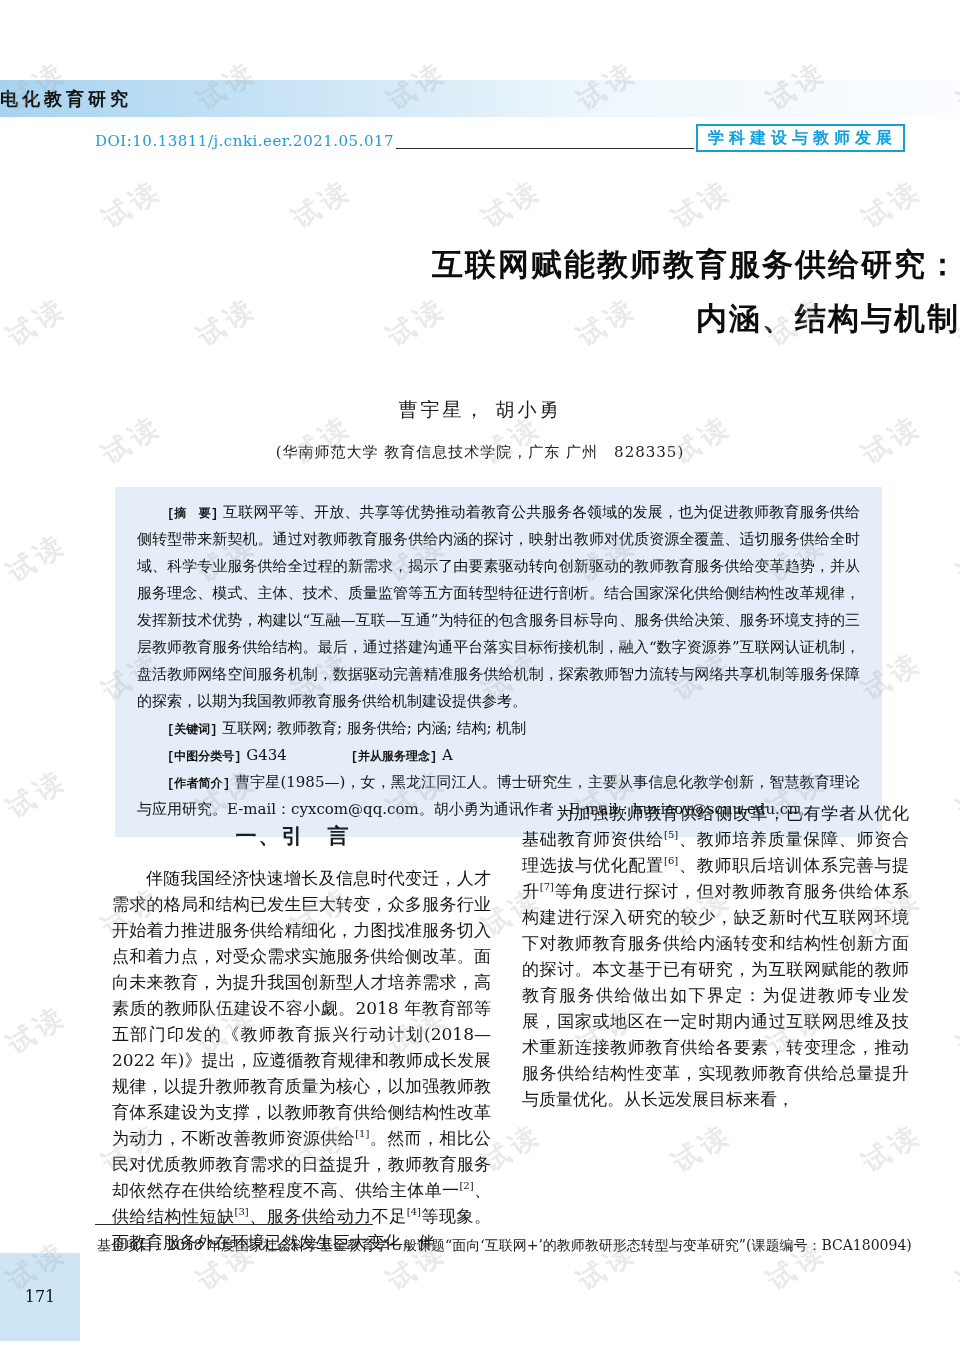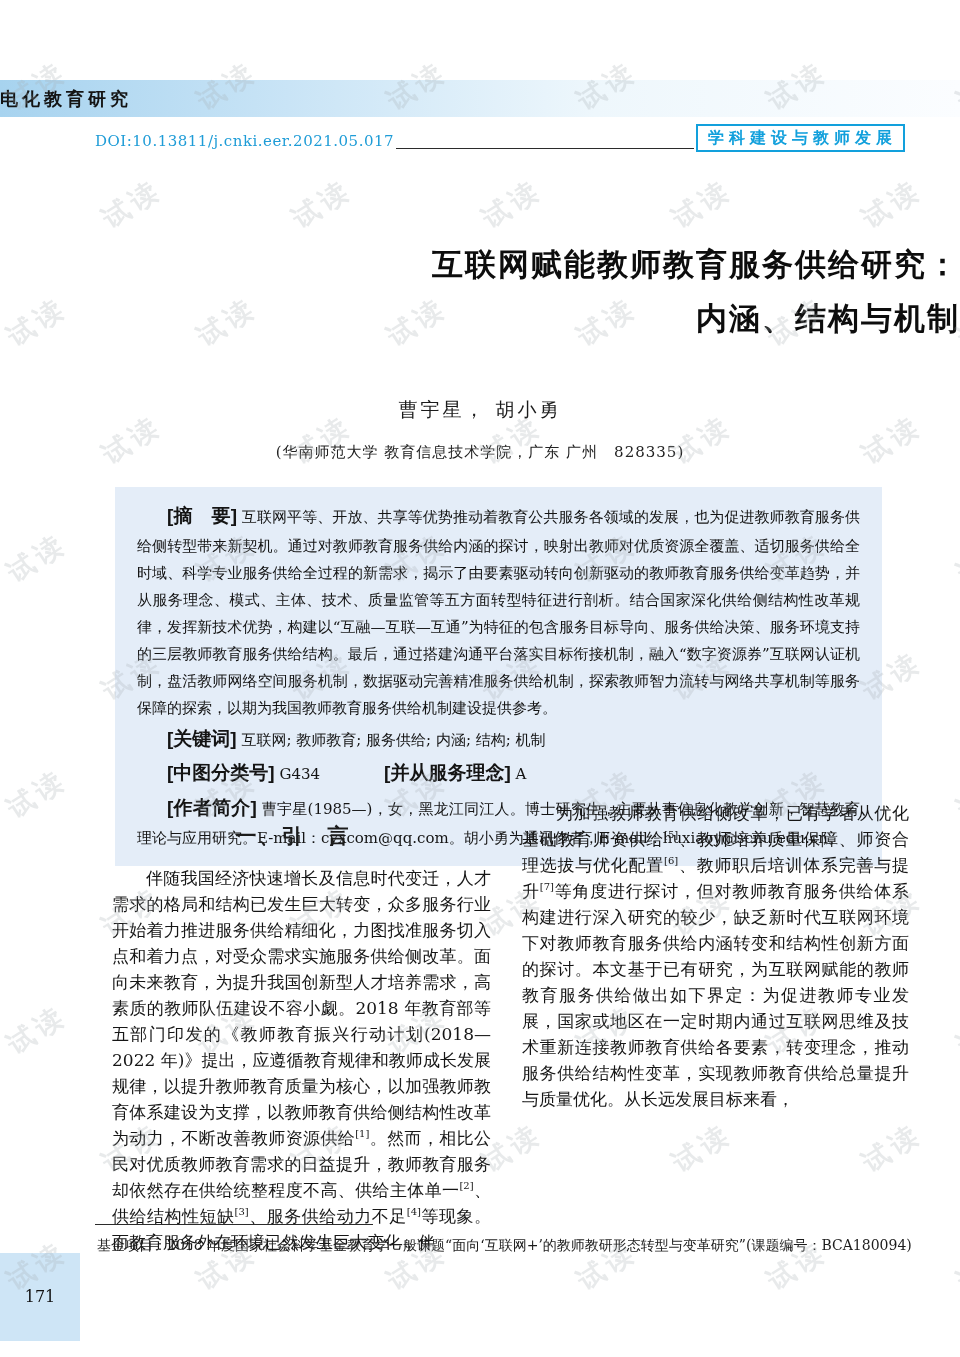--- a/index.html
+++ b/index.html
@@ -60,21 +60,21 @@
   
   .abstract-box {
     position:absolute; left:115px; top:487px; width:767px; z-index:1;
     background:#e4edf8; padding:12px 22px 14px 22px;
   }
   .abstract-box p {
     font:15px/1.8 "DejaVu Serif","Liberation Serif",serif;
     text-align:justify; color:#141414;
   }
   .abstract-box p.indent { text-indent:2em; }
-  .abstract-box b { font-family:Liberation Sans, sans-serif; font-size:19px; }
+  .abstract-box b { font-family:Liberation Mono, monospace; font-size:12px; }
   .clc-gap { display:inline-block; width:64px; }
   
   .body-columns {
     position:absolute; left:95px; top:800px; width:814px; z-index:1;
     display:flex; gap:14px;
   }
   .col { text-align:justify; }
   .col-left { width:396px; }
   .col-right { width:404px; }
   .section-heading {

